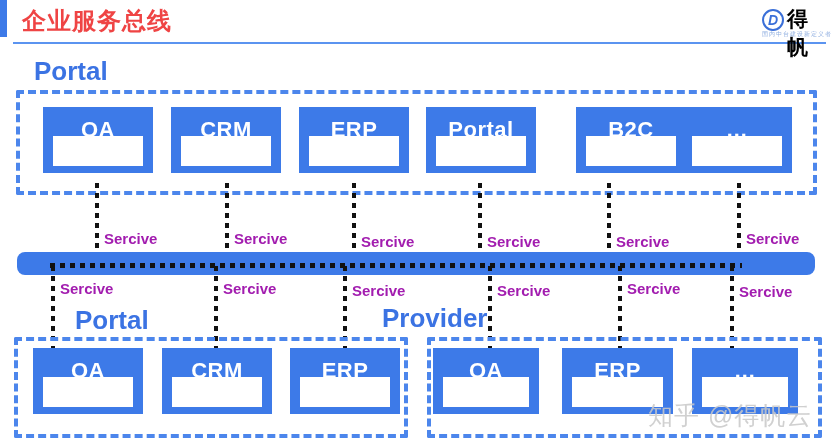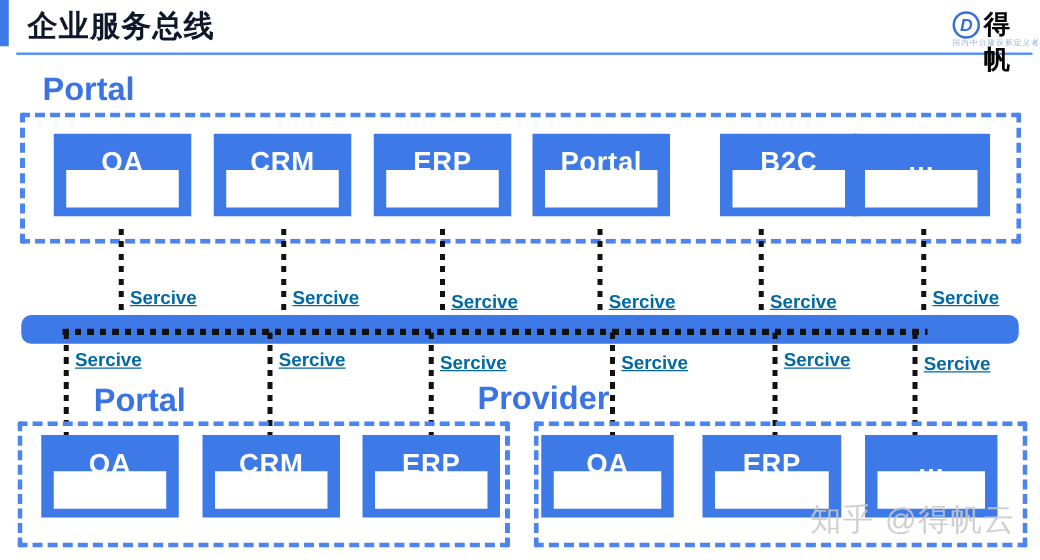--- a/index.html
+++ b/index.html
@@ -2,21 +2,21 @@
 <html><head>
 <meta charset="utf-8">
 <style>
   html,body{margin:0;padding:0;background:#ffffff;}
   .canvas{
     position:relative;width:832px;height:448px;background:#ffffff;overflow:hidden;
     font-family:"Liberation Sans",sans-serif;
   }
   
   .hdr-accent{position:absolute;left:0;top:0;width:7px;height:37px;background:#3D7AE8;}
-  .hdr-title{position:absolute;left:22px;top:5px;font-size:24px;font-weight:800;color:#0f172a;letter-spacing:1px;}
+  .hdr-title{position:absolute;left:22px;top:5px;font-size:24px;font-weight:800;color:#ef4444;letter-spacing:1px;}
   .hdr-underline{position:absolute;left:13px;top:42px;width:813px;height:2px;background:#5B94F0;}
   .logo{position:absolute;left:760px;top:5px;width:70px;height:34px;}
   .logo-circle{
     position:absolute;left:2px;top:4px;width:18px;height:18px;border:2px solid #3A6FD8;border-radius:50%;
     color:#3A6FD8;font-size:14px;font-weight:700;font-style:italic;text-align:center;line-height:18px;
   }
   .logo-text{position:absolute;left:27px;top:0px;font-size:21px;font-weight:800;color:#000000;letter-spacing:1px;}
   .logo-tagline{position:absolute;left:2px;top:25px;font-size:6px;color:#8FAEE0;letter-spacing:1px;white-space:nowrap;}
   
   .zone-label{position:absolute;font-size:26px;font-weight:800;color:#3B73E3;}
@@ -34,21 +34,21 @@
   .bus-dotline{
     position:absolute;left:50px;top:263px;width:692px;height:5px;
     background:repeating-linear-gradient(to right,#111111 0 5px,transparent 5px 10px);
   }
   
   .vline{
     position:absolute;width:4px;
     background:repeating-linear-gradient(to bottom,#111111 0 5px,transparent 5px 10px);
   }
   
-  .svc{position:absolute;font-size:15px;font-weight:800;color:#0369a1;white-space:nowrap;text-decoration:underline;}
+  .svc{position:absolute;font-size:15px;font-weight:800;color:#a21caf;white-space:nowrap;}
   
   .watermark{position:absolute;left:648px;top:399px;font-size:25px;color:rgba(200,200,200,0.85);
     letter-spacing:1px;z-index:30;white-space:nowrap;}
 </style>
 </head>
 <body>
 
 <div class="canvas">
 
   <div class="hdr-accent"></div>

